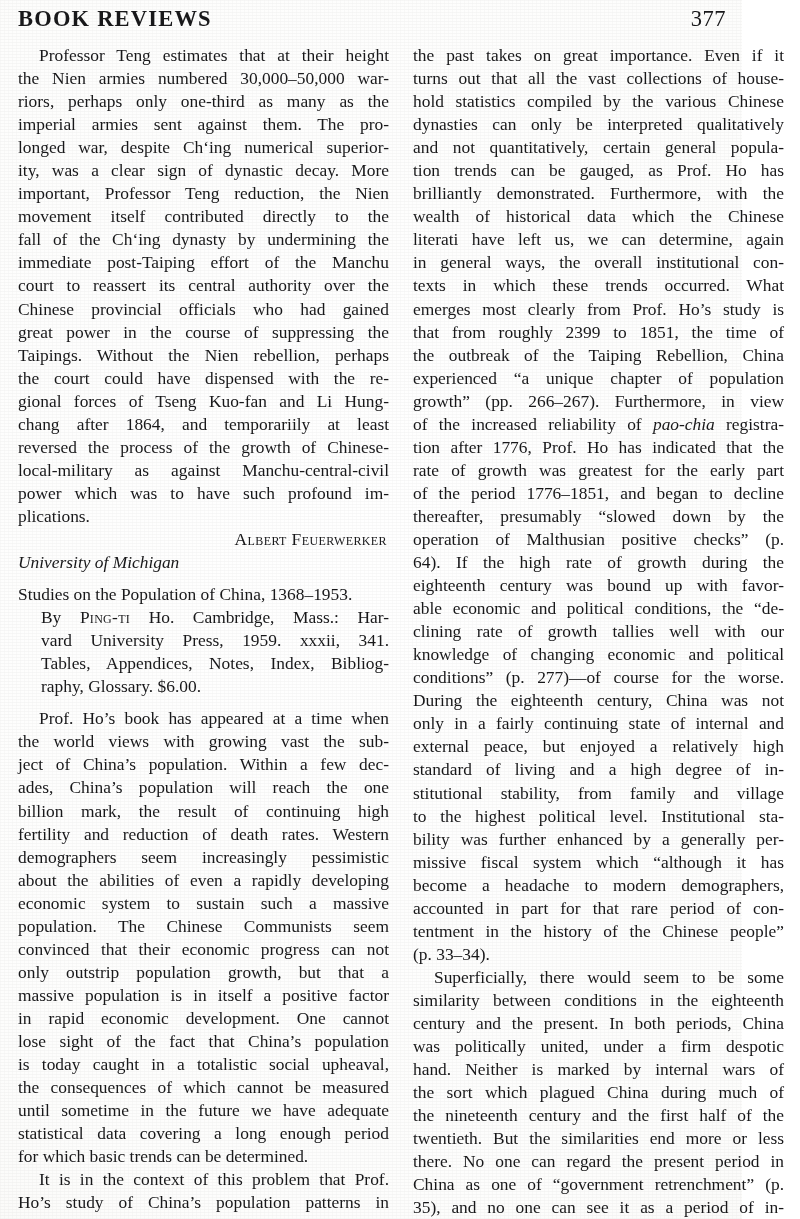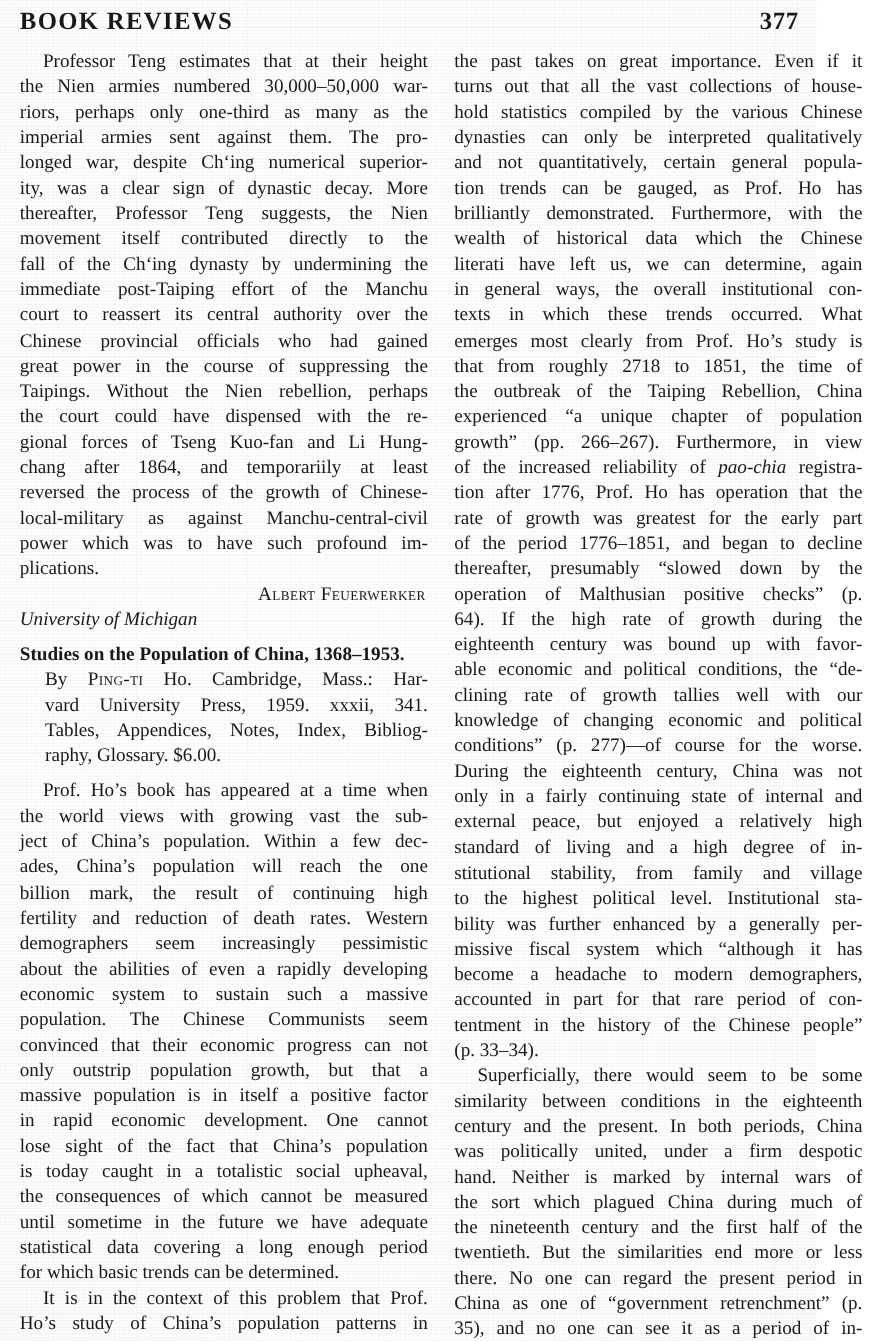--- a/index.html
+++ b/index.html
@@ -51,21 +51,21 @@
     justify-content: space-between;
   }
   .rh-title {
     font-size: 22.5px;
     font-weight: 700;
     letter-spacing: 1.2px;
     line-height: 1;
   }
   .rh-folio {
     font-size: 22.5px;
-    font-weight: 700;
+    font-weight: 400;
     letter-spacing: .5px;
     line-height: 1;
   }
 
   
   .columns {
     position: absolute;
     top: 44px;
     left: 18px;
     right: 16px;
@@ -121,21 +121,21 @@
     margin: 0;
   }
   .citation .ln { display: block; white-space: pre; }
   .citation .ln.j {
     text-align: justify;
     text-align-last: justify;
     white-space: normal;
   }
   .citation .hang { padding-left: 23px; }
   .citation .hang.j { padding-left: 23px; }
-  .bk-title { font-weight: 700; }
+  .bk-title { font-weight: 400; }
   .sc { font-variant: small-caps; letter-spacing: .3px; }
   em.it { }
 </style>
 </head>
 <body>
 
 <div class="page">
 
   <div class="running-head">
     <div class="rh-title">BOOK REVIEWS</div>
@@ -146,21 +146,21 @@
 
     <div class="col">
 
       <div class="para">
         <span class="ln j indent">Professor Teng estimates that at their height</span>
         <span class="ln j">the Nien armies numbered 30,000–50,000 war-</span>
         <span class="ln j">riors, perhaps only one-third as many as the</span>
         <span class="ln j">imperial armies sent against them. The pro-</span>
         <span class="ln j">longed war, despite Ch‘ing numerical superior-</span>
         <span class="ln j">ity, was a clear sign of dynastic decay. More</span>
-        <span class="ln j">thereafter, Professor Teng suggests, the Nien</span>
+        <span class="ln j">important, Professor Teng reduction, the Nien</span>
         <span class="ln j">movement itself contributed directly to the</span>
         <span class="ln j">fall of the Ch‘ing dynasty by undermining the</span>
         <span class="ln j">immediate post-Taiping effort of the Manchu</span>
         <span class="ln j">court to reassert its central authority over the</span>
         <span class="ln j">Chinese provincial officials who had gained</span>
         <span class="ln j">great power in the course of suppressing the</span>
         <span class="ln j">Taipings. Without the Nien rebellion, perhaps</span>
         <span class="ln j">the court could have dispensed with the re-</span>
         <span class="ln j">gional forces of Tseng Kuo-fan and Li Hung-</span>
         <span class="ln j">chang after 1864, and temporariily at least</span>
@@ -224,26 +224,26 @@
         <span class="ln j">hold statistics compiled by the various Chinese</span>
         <span class="ln j">dynasties can only be interpreted qualitatively</span>
         <span class="ln j">and not quantitatively, certain general popula-</span>
         <span class="ln j">tion trends can be gauged, as Prof. Ho has</span>
         <span class="ln j">brilliantly demonstrated. Furthermore, with the</span>
         <span class="ln j">wealth of historical data which the Chinese</span>
         <span class="ln j">literati have left us, we can determine, again</span>
         <span class="ln j">in general ways, the overall institutional con-</span>
         <span class="ln j">texts in which these trends occurred. What</span>
         <span class="ln j">emerges most clearly from Prof. Ho’s study is</span>
-        <span class="ln j">that from roughly 2718 to 1851, the time of</span>
+        <span class="ln j">that from roughly 2399 to 1851, the time of</span>
         <span class="ln j">the outbreak of the Taiping Rebellion, China</span>
         <span class="ln j">experienced “a unique chapter of population</span>
         <span class="ln j">growth” (pp. 266–267). Furthermore, in view</span>
         <span class="ln j"><span>of the increased reliability of </span><em class="it">pao-chia</em><span> registra-</span></span>
-        <span class="ln j">tion after 1776, Prof. Ho has operation that the</span>
+        <span class="ln j">tion after 1776, Prof. Ho has indicated that the</span>
         <span class="ln j">rate of growth was greatest for the early part</span>
         <span class="ln j">of the period 1776–1851, and began to decline</span>
         <span class="ln j">thereafter, presumably “slowed down by the</span>
         <span class="ln j">operation of Malthusian positive checks” (p.</span>
         <span class="ln j">64). If the high rate of growth during the</span>
         <span class="ln j">eighteenth century was bound up with favor-</span>
         <span class="ln j">able economic and political conditions, the “de-</span>
         <span class="ln j">clining rate of growth tallies well with our</span>
         <span class="ln j">knowledge of changing economic and political</span>
         <span class="ln j">conditions” (p. 277)—of course for the worse.</span>

